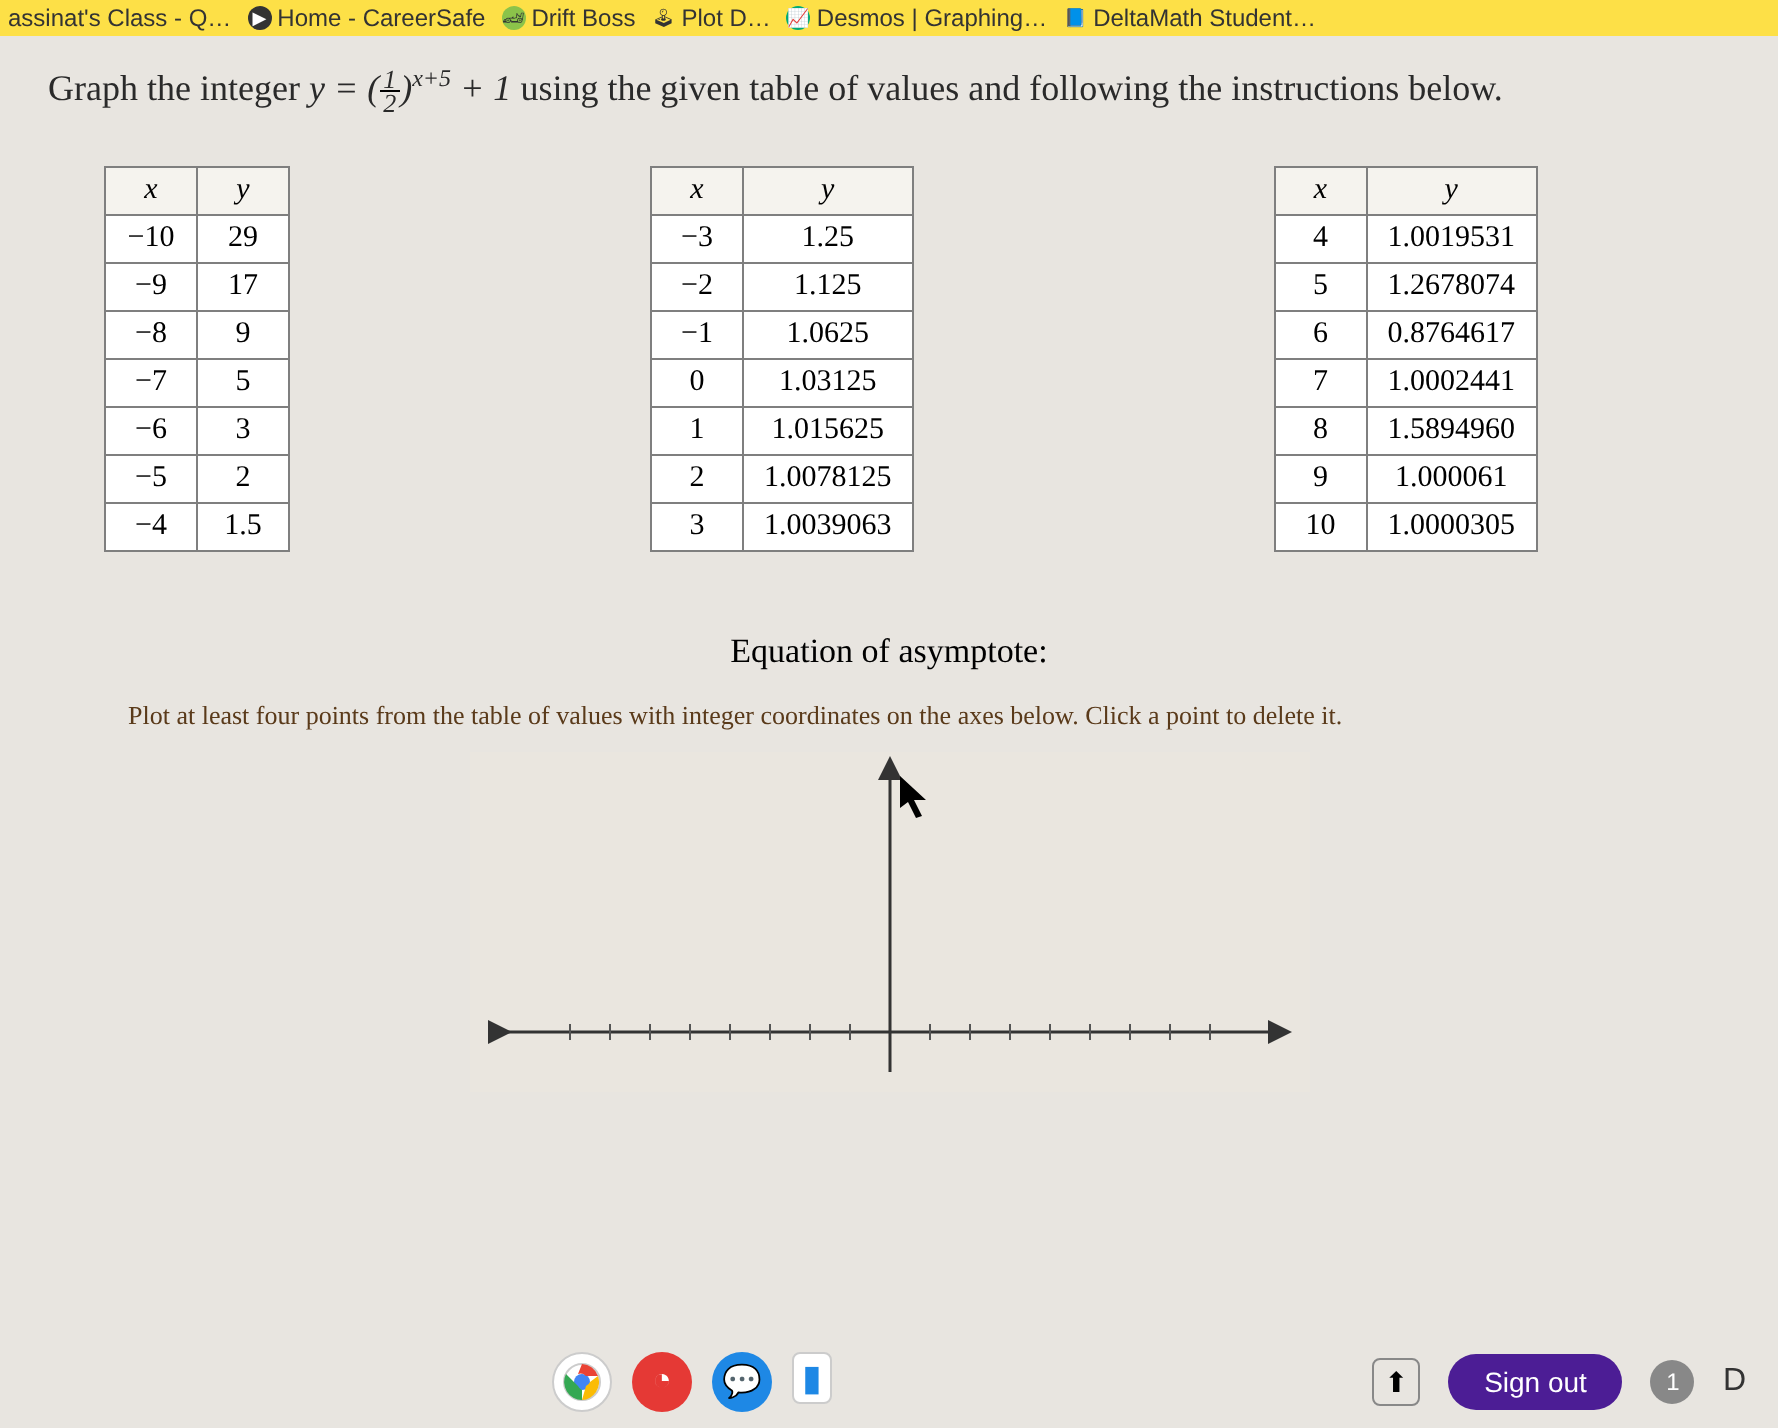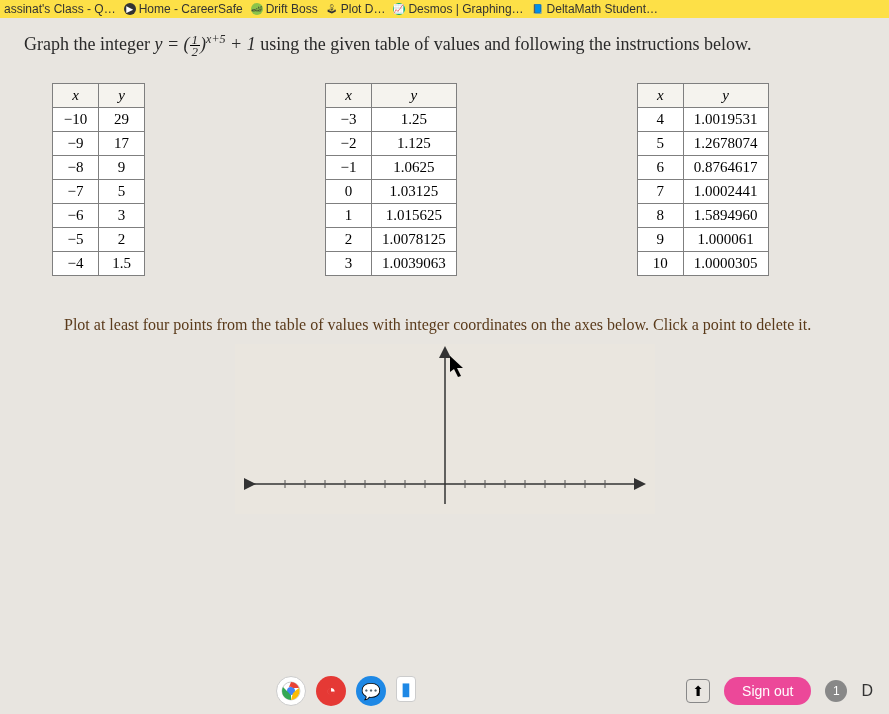--- a/index.html
+++ b/index.html
@@ -61,21 +61,21 @@
 }
 .asymptote .eq { margin-top: 6px; font-style: italic; }
 .asymptote input {
   width: 34px;
   height: 22px;
   text-align: center;
   font-size: 14px;
   border: 1px solid #888;
 }
 .plot-instr {
-  font-size: 16px;
+  font-size: 13px;
   color: #5a3a1a;
   margin: 14px 0 10px 40px;
 }
 .graph-wrap {
   display: flex;
   justify-content: center;
   margin-top: 4px;
 }
 svg.graph { background: #eae6df; }
 .dock {
@@ -89,21 +89,21 @@
   font-family: Arial, sans-serif;
 }
 .dock .apps { display: flex; gap: 10px; margin-left: 260px; }
 .app-icon { width: 30px; height: 30px; border-radius: 50%; display: flex; align-items: center; justify-content: center; font-size: 16px; cursor: pointer; }
 .chrome { background: #fff; border: 1px solid #ccc; }
 .red { background: #e53935; color: #fff; }
 .blue { background: #1e88e5; color: #fff; }
 .white { background: #fff; border: 1px solid #ccc; color:#1e88e5; }
 .dock .right { margin-left: auto; display: flex; align-items: center; gap: 14px; }
 .signout {
-  background: #ec4899;
+  background: #4c1d95;
   color: #fff;
   border: none;
   padding: 6px 18px;
   border-radius: 18px;
   font-size: 14px;
   cursor: pointer;
 }
 .tray-icon { width: 24px; height: 24px; border: 1px solid #888; border-radius: 4px; display:flex; align-items:center; justify-content:center; font-size:14px; cursor:pointer; }
 .d-rt { font-size: 16px; color: #333; }
 </style>
@@ -254,20 +254,21 @@
           </tr>
           <tr>
             <td>10</td>
             <td>1.0000305</td>
           </tr>
         </tbody>
     </table>
   </div>
 
   <div class="asymptote">
+    <div>Equation of asymptote:</div>
   </div>
 
   <div class="plot-instr">Plot at least four points from the table of values with integer coordinates on the axes below. Click a point to delete it.</div>
 
   <div class="graph-wrap">
     <svg class="graph" width="420" height="170">
       <defs>
         <marker id="ah" markerWidth="8" markerHeight="8" refX="4" refY="4" orient="auto">
           <path d="M0,0 L8,4 L0,8 z" fill="#333"></path>
         </marker>

